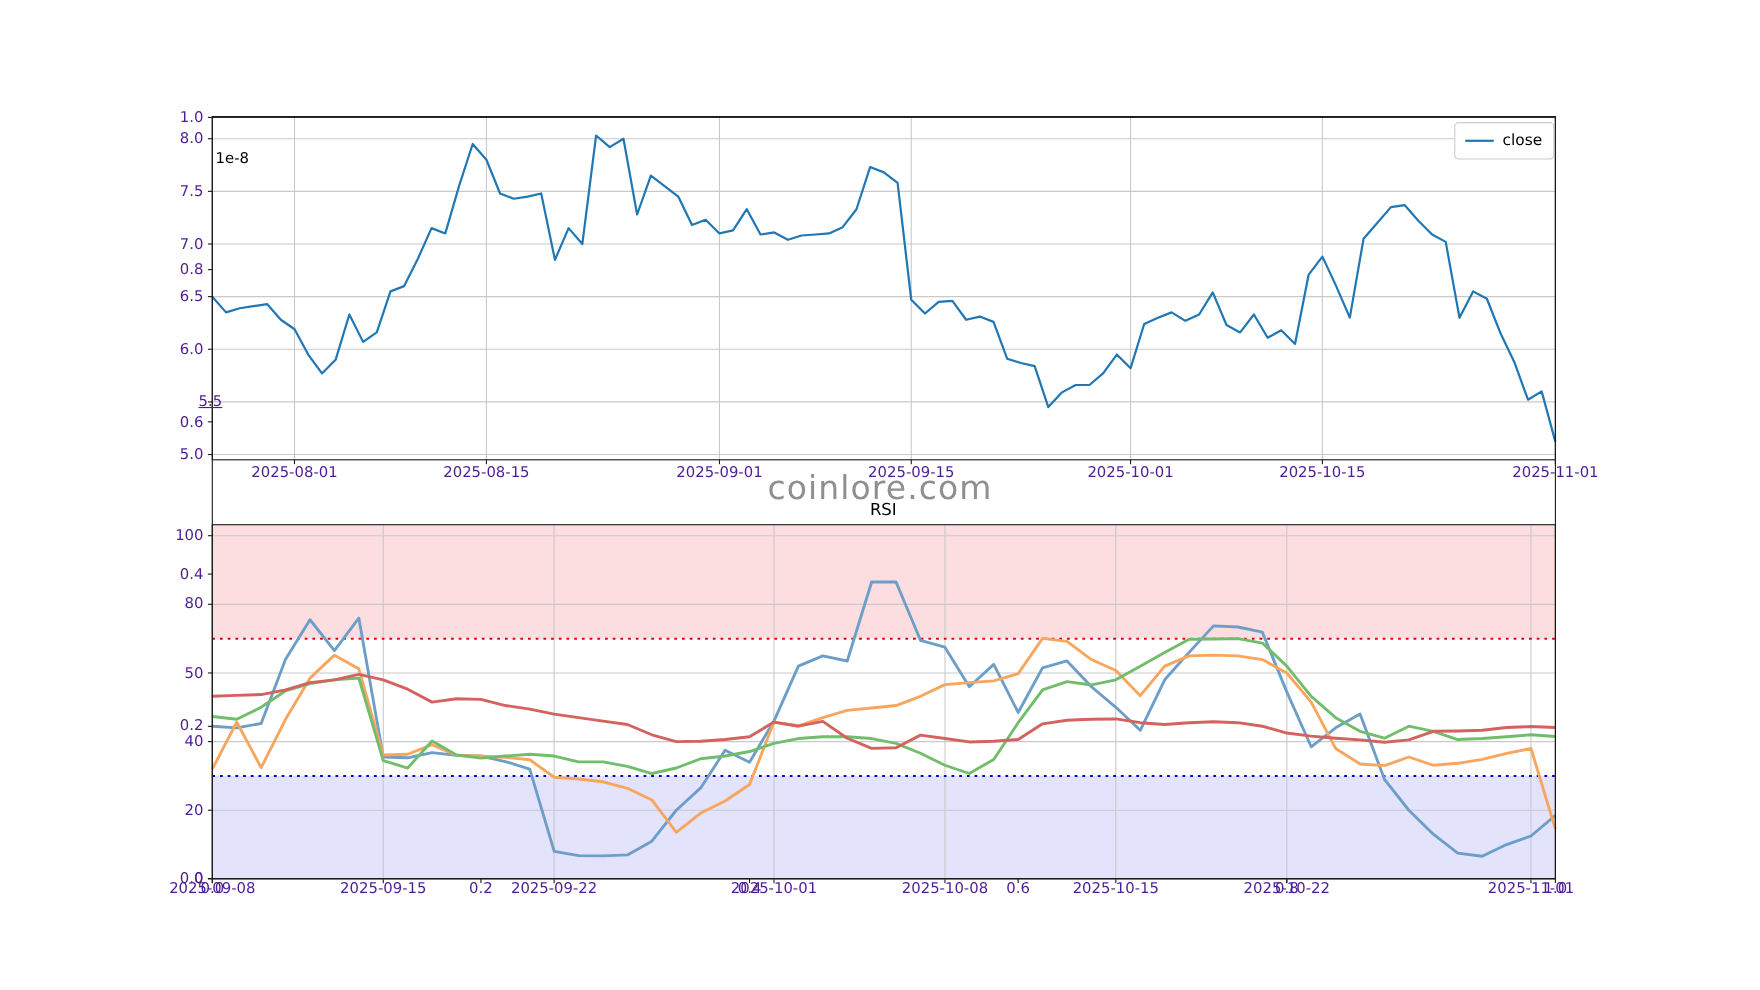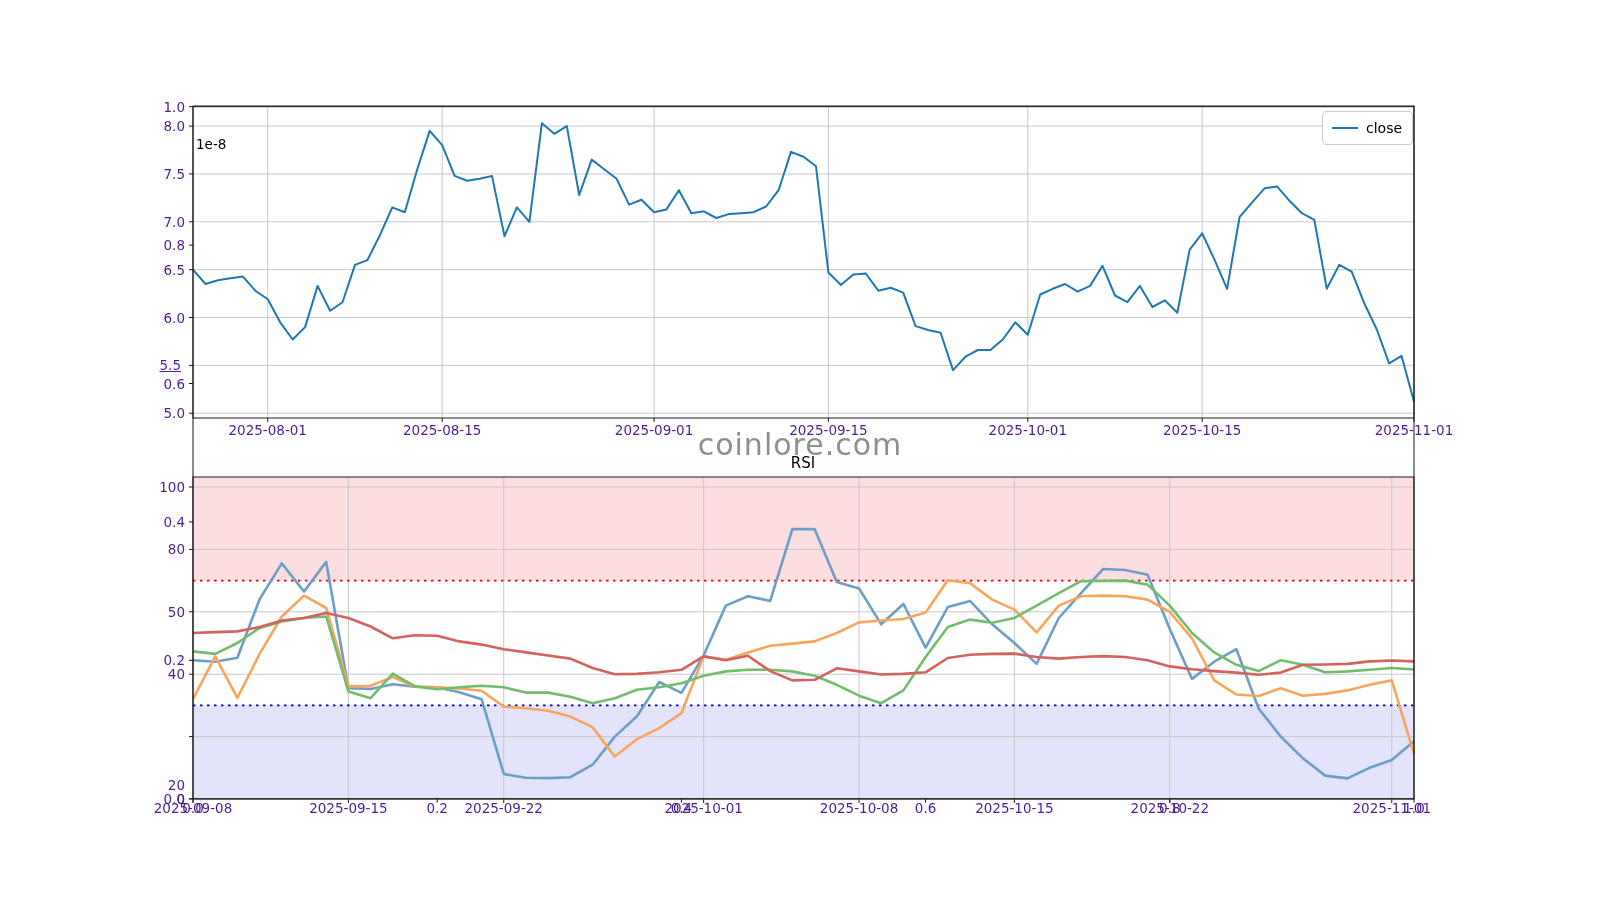--- a/index.html
+++ b/index.html
@@ -110,36 +110,36 @@
     </svg>
   <div id="labels">
       <div class="ticklabel " style="left: 267.725px; top: 430px;">2025-08-01</div>
       <div class="ticklabel " style="left: 442.206px; top: 430px;">2025-08-15</div>
       <div class="ticklabel " style="left: 654.05px; top: 430px;">2025-09-01</div>
       <div class="ticklabel " style="left: 828.408px; top: 430px;">2025-09-15</div>
       <div class="ticklabel " style="left: 1027.8px; top: 430px;">2025-10-01</div>
       <div class="ticklabel " style="left: 1202.16px; top: 430px;">2025-10-15</div>
       <div class="ticklabel " style="left: 1414px; top: 430px;">2025-11-01</div>
       <div class="ticklabel yt" style="left: 185px; top: 413.215px;">5.0</div>
-      <div class="ticklabel yt" style="left: 181px; top: 365.362px; text-decoration: underline;">5.5</div>
+      <div class="ticklabel yt" style="left: 202px; top: 365.362px; text-decoration: underline;">5.5</div>
       <div class="ticklabel yt" style="left: 185px; top: 317.509px;">6.0</div>
       <div class="ticklabel yt" style="left: 185px; top: 269.656px;">6.5</div>
       <div class="ticklabel yt" style="left: 185px; top: 221.804px;">7.0</div>
       <div class="ticklabel yt" style="left: 185px; top: 173.951px;">7.5</div>
       <div class="ticklabel yt" style="left: 185px; top: 126.098px; text-align: center;">8.0</div>
       <div class="ticklabel " style="left: 193px; top: 808px;">2025-09-08</div>
       <div class="ticklabel " style="left: 348.433px; top: 808px;">2025-09-15</div>
       <div class="ticklabel " style="left: 503.745px; top: 808px;">2025-09-22</div>
       <div class="ticklabel " style="left: 703.622px; top: 808px;">2025-10-01</div>
       <div class="ticklabel " style="left: 859.055px; top: 808px;">2025-10-08</div>
       <div class="ticklabel " style="left: 1014.37px; top: 808px;">2025-10-15</div>
       <div class="ticklabel " style="left: 1169.8px; top: 808px;">2025-10-22</div>
       <div class="ticklabel " style="left: 1391.78px; top: 808px;">2025-11-01</div>
       <div class="ticklabel yt" style="left: 185px; top: 799px;">0</div>
-      <div class="ticklabel yt" style="left: 185px; top: 736.597px; margin-top: 48px;">20</div>
+      <div class="ticklabel yt" style="left: 185px; top: 736.597px;">20</div>
       <div class="ticklabel yt" style="left: 185px; top: 674.194px;">40</div>
       <div class="ticklabel yt" style="left: 185px; top: 611.791px;">50</div>
       <div class="ticklabel yt" style="left: 185px; top: 549.388px;">80</div>
       <div class="ticklabel yt" style="left: 185px; top: 486.984px;">100</div>
       <div class="ticklabel yt" style="left: 185px; top: 106.7px;">1.0</div>
       <div class="ticklabel yt" style="left: 185px; top: 245.1px;">0.8</div>
       <div class="ticklabel yt" style="left: 185px; top: 383.5px;">0.6</div>
       <div class="ticklabel yt" style="left: 185px; top: 521.9px;">0.4</div>
       <div class="ticklabel yt" style="left: 185px; top: 660.3px;">0.2</div>
       <div class="ticklabel yt" style="left: 185px; top: 798.7px;">0.0</div>

